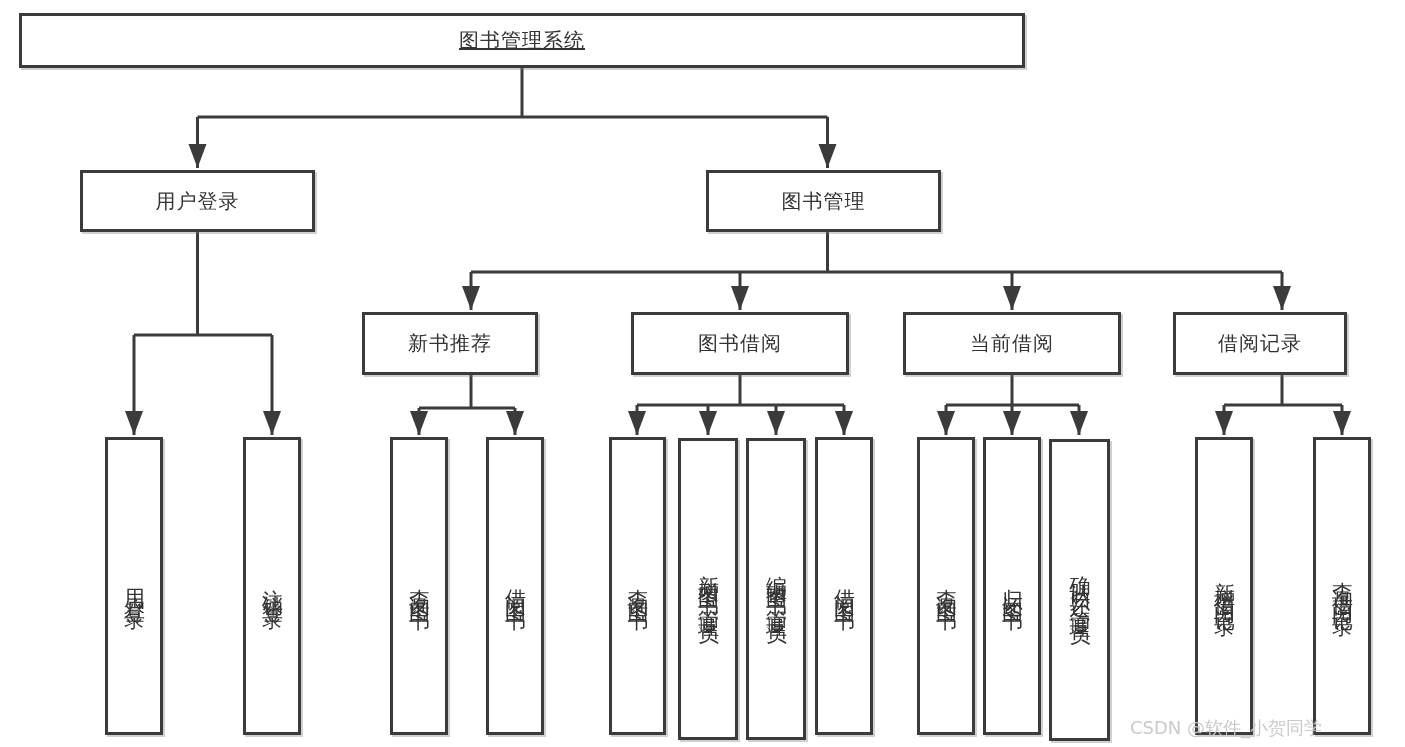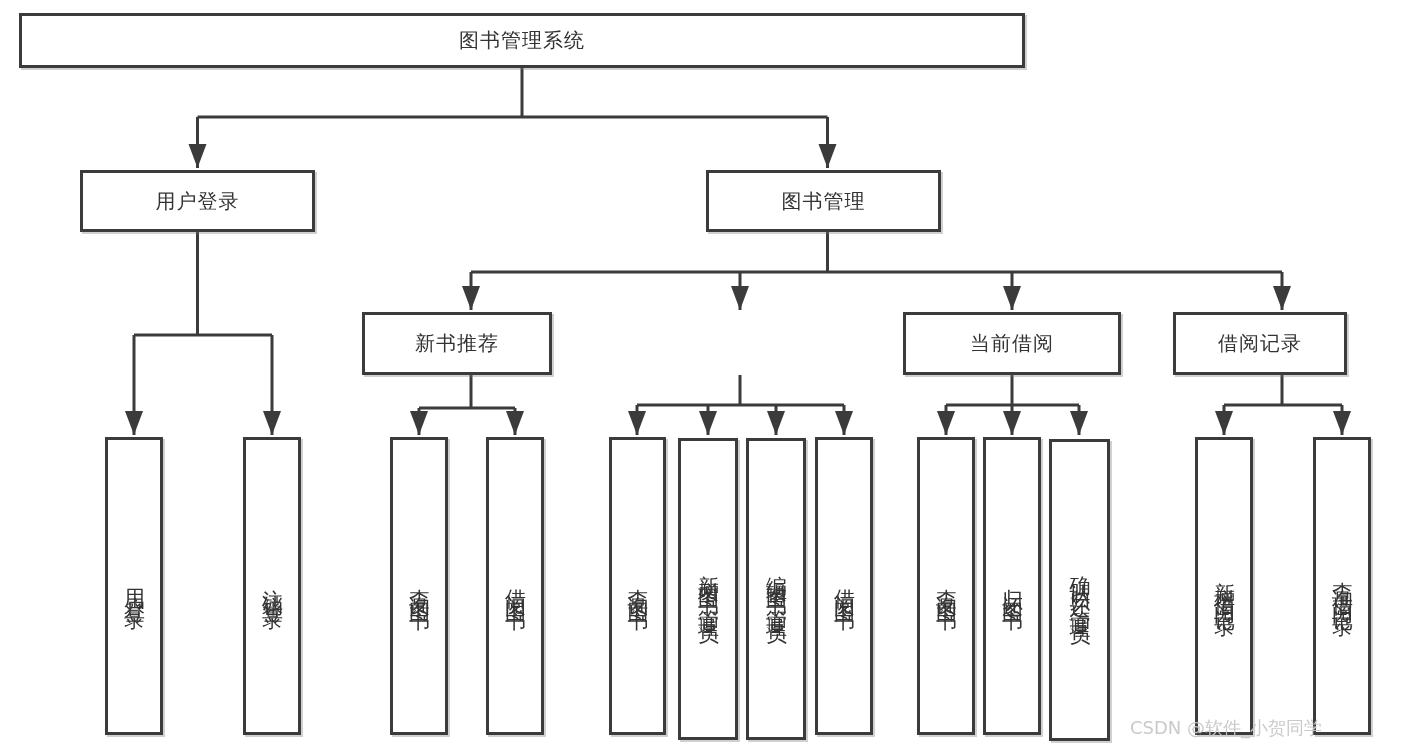--- a/index.html
+++ b/index.html
@@ -102,26 +102,27 @@
       <line x1="1012" y1="405" x2="1012" y2="435" marker-end="url(#arw)"></line>
       <line x1="1079" y1="405" x2="1079" y2="435" marker-end="url(#arw)"></line>
 
       <polyline points="1282,375 1282,405"></polyline>
       <polyline points="1224,405 1342,405"></polyline>
       <line x1="1224" y1="405" x2="1224" y2="435" marker-end="url(#arw)"></line>
       <line x1="1342" y1="405" x2="1342" y2="435" marker-end="url(#arw)"></line>
     </g>
   </svg>
 
-  <div class="box hbox" style="left:19px; top:13px; width:1006px; height:55px;">图书管理系统</div>
+  <div class="box hbox" style="left:19px; top:13px; width:1006px; height:55px;text-decoration:underline;">图书管理系统</div>
 
   <div class="box hbox" style="left:80px; top:170px; width:235px; height:62px;">用户登录</div>
   <div class="box hbox" style="left:706px; top:170px; width:235px; height:62px;">图书管理</div>
 
-  <div class="box hbox" style="left:362px; top:312px; width:190px; height:63px;">新书推荐</div>
+  <div class="box hbox" style="left:362px; top:312px; width:176px; height:63px;">新书推荐</div>
+  <div class="box hbox" style="left:631px; top:312px; width:218px; height:63px;">图书借阅</div>
   <div class="box hbox" style="left:903px; top:312px; width:218px; height:63px;">当前借阅</div>
   <div class="box hbox" style="left:1173px; top:312px; width:174px; height:63px;">借阅记录</div>
 
   <div class="box vbox" style="left:105px; top:437px; width:58px; height:298px;">用户登录</div>
   <div class="box vbox" style="left:243px; top:437px; width:58px; height:298px;">注销登录</div>
 
   <div class="box vbox" style="left:390px; top:437px; width:58px; height:298px;">查询图书</div>
   <div class="box vbox" style="left:486px; top:437px; width:58px; height:298px;">借阅图书</div>
 
   <div class="box vbox" style="left:609px; top:437px; width:57px; height:298px;">查询图书</div>

